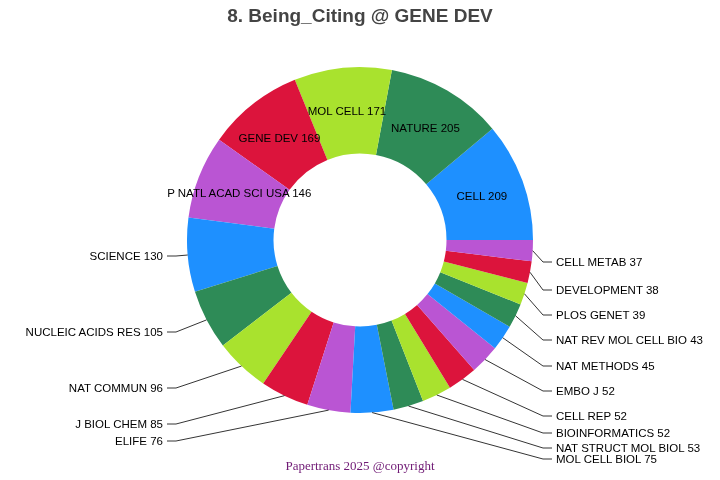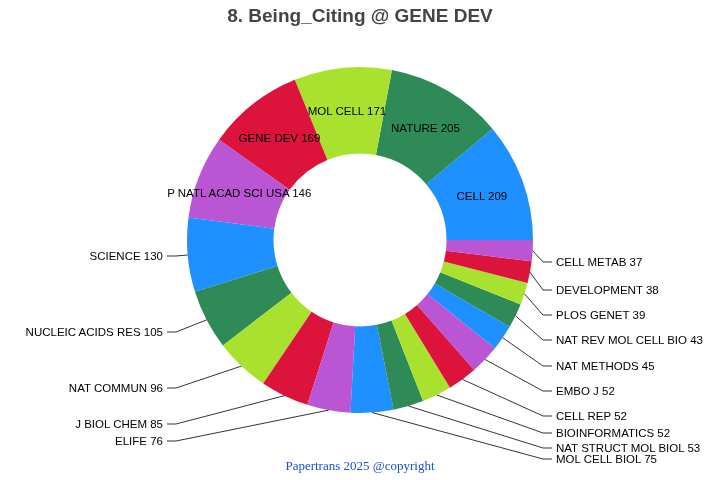--- a/index.html
+++ b/index.html
@@ -42,21 +42,21 @@
     stroke-width: 0.8;
   }
   #copyright-footer {
     position: absolute;
     top: 458px;
     left: 0;
     right: 0;
     text-align: center;
     font-family: "Liberation Serif", "DejaVu Serif", serif;
     font-size: 13px;
-    color: #1d4ed8;
+    color: #701a75;
   }
 </style>
 </head>
 <body>
 
 <div id="stage">
   <div id="chart-title">8. Being_Citing @ GENE DEV</div>
 
   <svg id="donut" width="720" height="480" viewBox="0 0 720 480">
       <path d="M 533.00 240.00 A 173 173 0 0 0 492.40 128.65 L 426.20 184.33 A 86.50 86.50 0 0 1 446.50 240.00 Z" fill="#1E90FF"></path>

